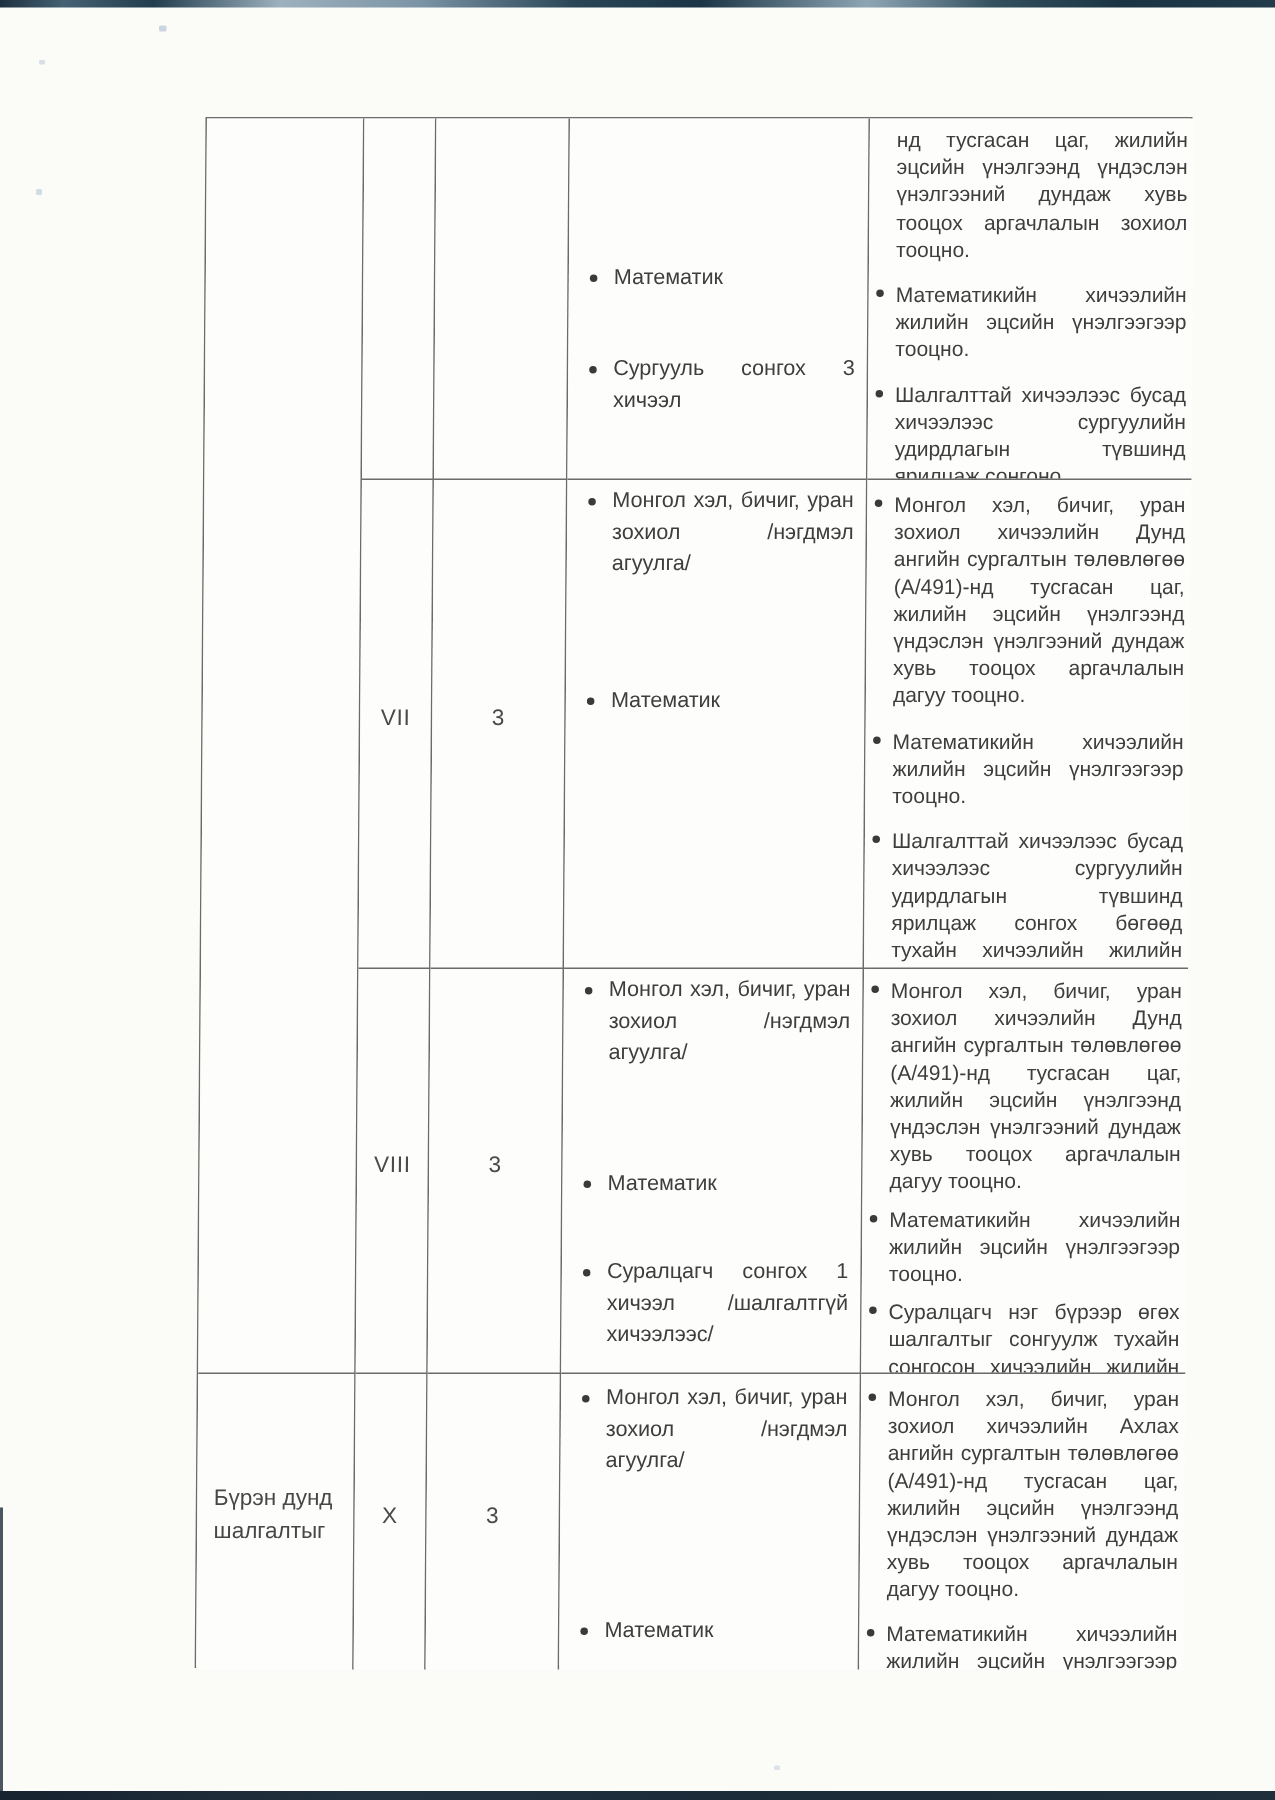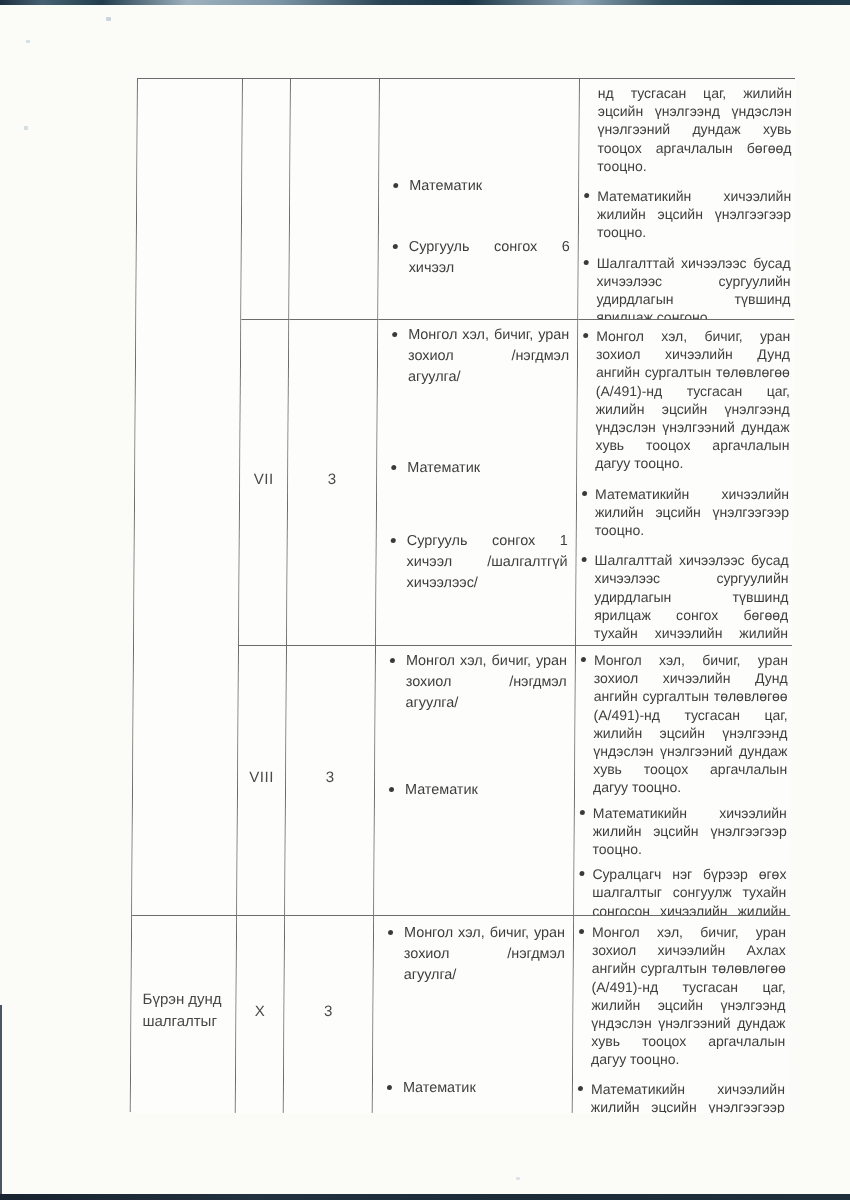--- a/index.html
+++ b/index.html
@@ -95,54 +95,54 @@
   <div class="cell c1-span c-level"></div>
 
   <div class="cell c2 r1 c-center">
       <span></span>
     </div>
   <div class="cell c3 r1 c-center">
       <span></span>
     </div>
   <div class="cell c4 r1 c-subj">
     <div class="item" style="margin-top:96px"><span class="blt"></span><span class="txt">Математик</span></div>
-    <div class="item" style="margin-top:40px"><span class="blt"></span><span class="txt">Сургууль сонгох 6 хичээл</span></div>
+    <div class="item" style="margin-top:40px"><span class="blt"></span><span class="txt">Сургууль сонгох 3 хичээл</span></div>
   </div>
   <div class="cell c5 r1 c-note last-col">
-    <div class="item no-bullet"><span class="txt">нд тусгасан цаг, жилийн эцсийн үнэлгээнд үндэслэн үнэлгээний дундаж хувь тооцох аргачлалын бөгөөд тооцно.</span></div>
+    <div class="item no-bullet"><span class="txt">нд тусгасан цаг, жилийн эцсийн үнэлгээнд үндэслэн үнэлгээний дундаж хувь тооцох аргачлалын зохиол тооцно.</span></div>
     <div class="item" style="margin-top:12px"><span class="blt"></span><span class="txt">Математикийн хичээлийн жилийн эцсийн үнэлгээгээр тооцно.</span></div>
     <div class="item" style="margin-top:12px"><span class="blt"></span><span class="txt">Шалгалттай хичээлээс бусад хичээлээс сургуулийн удирдлагын түвшинд ярилцаж сонгоно.</span></div>
   </div>
 
   <div class="cell c2 r2 c-center">
       <span>VII</span>
     </div>
   <div class="cell c3 r2 c-center">
       <span>3</span>
     </div>
   <div class="cell c4 r2 c-subj">
     <div class="item" style="margin-top:4px"><span class="blt"></span><span class="txt">Монгол хэл, бичиг, уран зохиол /нэгдмэл агуулга/</span></div>
     <div class="item" style="margin-top:70px"><span class="blt"></span><span class="txt">Математик</span></div>
-    <div class="item" style="margin-top:52px"><span class="blt"></span><span class="txt">Сургууль сонгох 1 хичээл /шалгалтгүй хичээлээс/</span></div>
   </div>
   <div class="cell c5 r2 c-note last-col">
     <div class="item" style="margin-top:2px"><span class="blt"></span><span class="txt">Монгол хэл, бичиг, уран зохиол хичээлийн Дунд ангийн сургалтын төлөвлөгөө (А/491)-нд тусгасан цаг, жилийн эцсийн үнэлгээнд үндэслэн үнэлгээний дундаж хувь тооцох аргачлалын дагуу тооцно.</span></div>
     <div class="item" style="margin-top:12px"><span class="blt"></span><span class="txt">Математикийн хичээлийн жилийн эцсийн үнэлгээгээр тооцно.</span></div>
     <div class="item" style="margin-top:12px"><span class="blt"></span><span class="txt">Шалгалттай хичээлээс бусад хичээлээс сургуулийн удирдлагын түвшинд ярилцаж сонгох бөгөөд тухайн хичээлийн жилийн эцсийн үнэлгээгээр тооцно.</span></div>
   </div>
 
   <div class="cell c2 r3 c-center">
       <span>VIII</span>
     </div>
   <div class="cell c3 r3 c-center">
       <span>3</span>
     </div>
   <div class="cell c4 r3 c-subj">
     <div class="item" style="margin-top:4px"><span class="blt"></span><span class="txt">Монгол хэл, бичиг, уран зохиол /нэгдмэл агуулга/</span></div>
     <div class="item" style="margin-top:66px"><span class="blt"></span><span class="txt">Математик</span></div>
+    <div class="item" style="margin-top:38px"><span class="blt"></span><span class="txt">Суралцагч сонгох 1 хичээл /шалгалтгүй хичээлээс/</span></div>
   </div>
   <div class="cell c5 r3 c-note last-col">
     <div class="item"><span class="blt"></span><span class="txt">Монгол хэл, бичиг, уран зохиол хичээлийн Дунд ангийн сургалтын төлөвлөгөө (А/491)-нд тусгасан цаг, жилийн эцсийн үнэлгээнд үндэслэн үнэлгээний дундаж хувь тооцох аргачлалын дагуу тооцно.</span></div>
     <div class="item" style="margin-top:7px"><span class="blt"></span><span class="txt">Математикийн хичээлийн жилийн эцсийн үнэлгээгээр тооцно.</span></div>
     <div class="item" style="margin-top:7px"><span class="blt"></span><span class="txt">Суралцагч нэг бүрээр өгөх шалгалтыг сонгуулж тухайн сонгосон хичээлийн жилийн эцсийн үнэлгээгээр тооцно.</span></div>
   </div>
 
   <div class="cell c1 r4 c-level last-row">
       <span>Бүрэн дунд шалгалтыг</span>
     </div>

